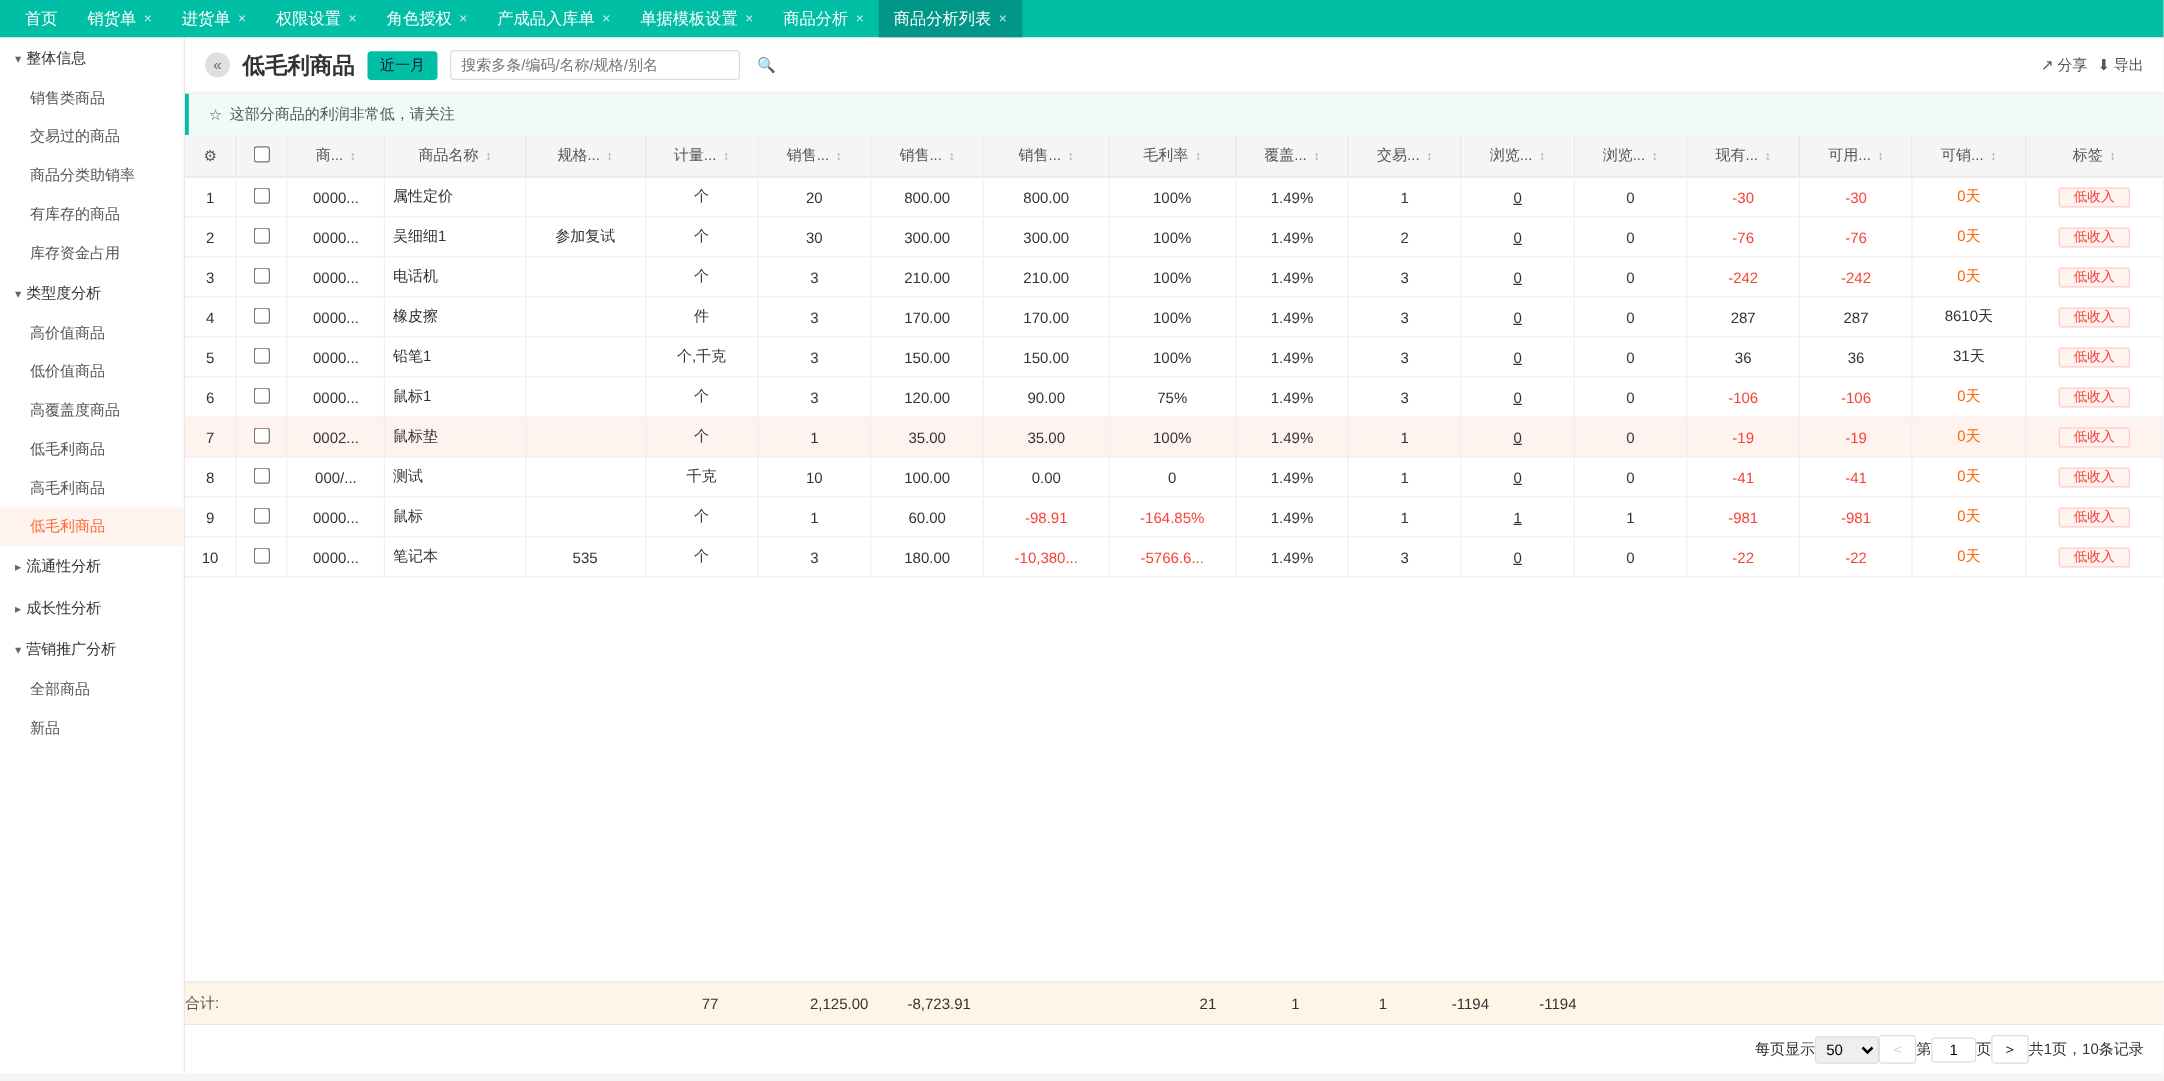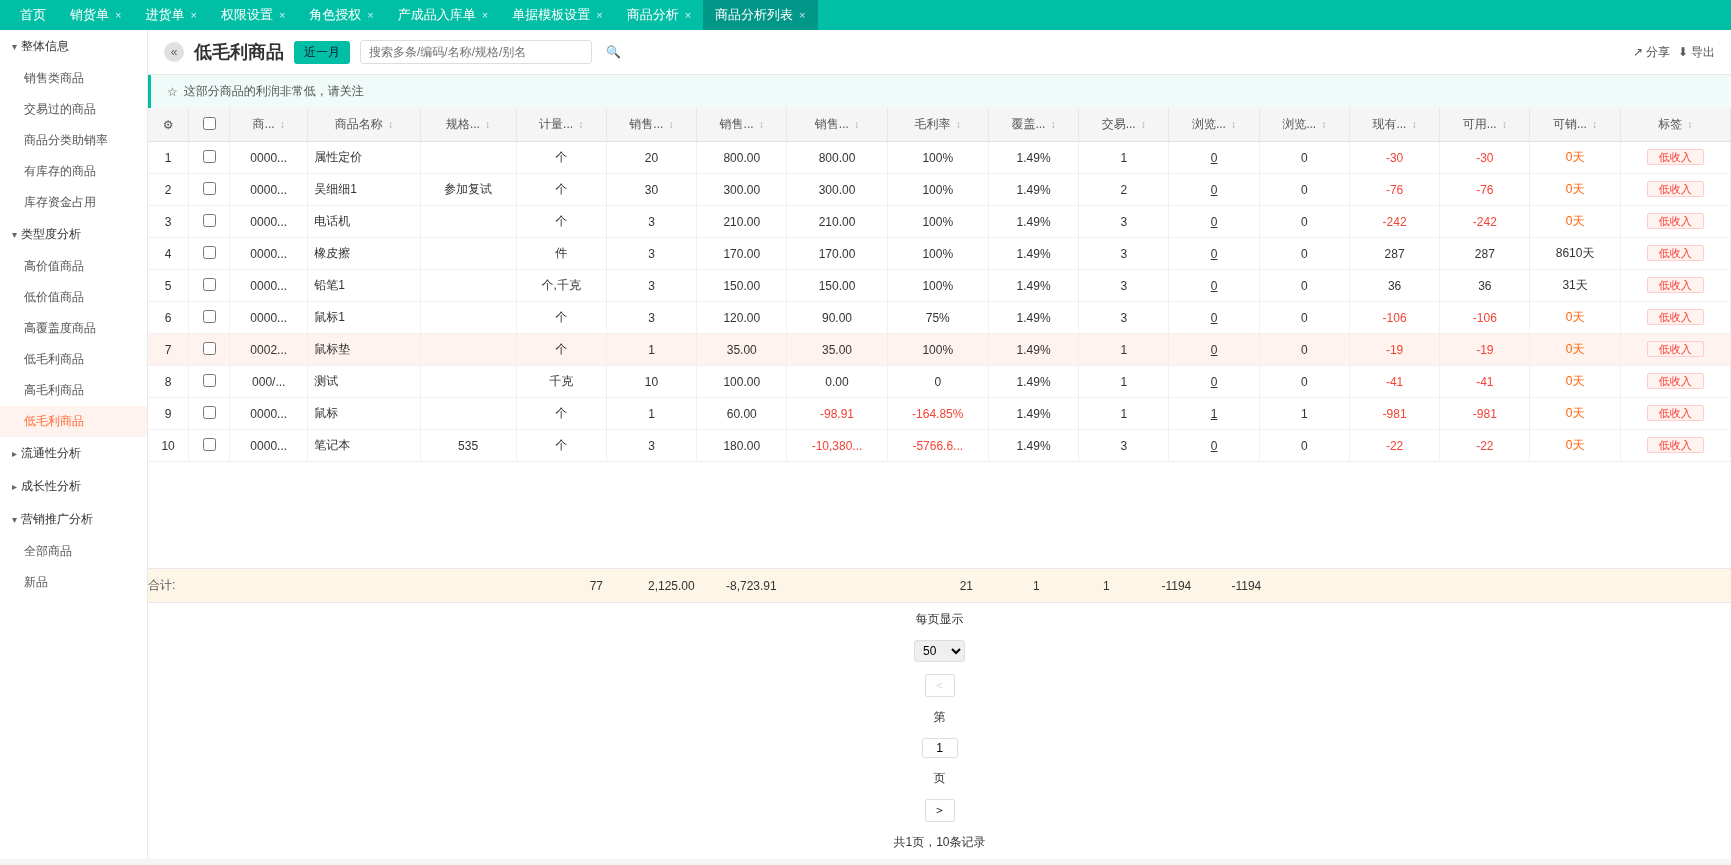--- a/index.html
+++ b/index.html
@@ -190,23 +190,22 @@
     .footer-label { color: #555; margin-right: 20px; }
 
     
     .pagination-bar {
       background: #fff;
       border-top: 1px solid #e8e8e8;
       padding: 8px 16px;
       display: flex;
       align-items: center;
       justify-content: flex-end;
-      gap: 12px;
-      font-size: 12px;
-      flex-direction: column;
+      gap: 0;
+      font-size: 12px;
     }
     .pagination-bar select {
       border: 1px solid #ddd;
       border-radius: 3px;
       padding: 2px 4px;
       font-size: 12px;
     }
     .page-btn {
       border: 1px solid #ddd;
       background: #fff;
@@ -576,21 +575,21 @@
 
     <div class="table-footer">
       <span class="footer-label">合计:</span>
       <div style="display:flex; flex:1; gap:0; align-items:center;">
         <div style="width:36px"></div>
         <div style="width:30px"></div>
         <div style="width:70px"></div>
         <div style="width:90px"></div>
         <div style="width:70px"></div>
         <div style="width:70px"></div>
-        <div style="width:70px; text-align:center;">77</div>
+        <div style="width:70px; ">77</div>
         <div style="width:80px; text-align:center;">2,125.00</div>
         <div style="width:80px; text-align:center;">-8,723.91</div>
         <div style="width:70px"></div>
         <div style="width:70px"></div>
         <div style="width:70px; text-align:center;">21</div>
         <div style="width:70px; text-align:center;">1</div>
         <div style="width:70px; text-align:center;">1</div>
         <div style="width:70px; text-align:center;">-1194</div>
         <div style="width:70px; text-align:center;">-1194</div>
         <div style="width:70px"></div>

